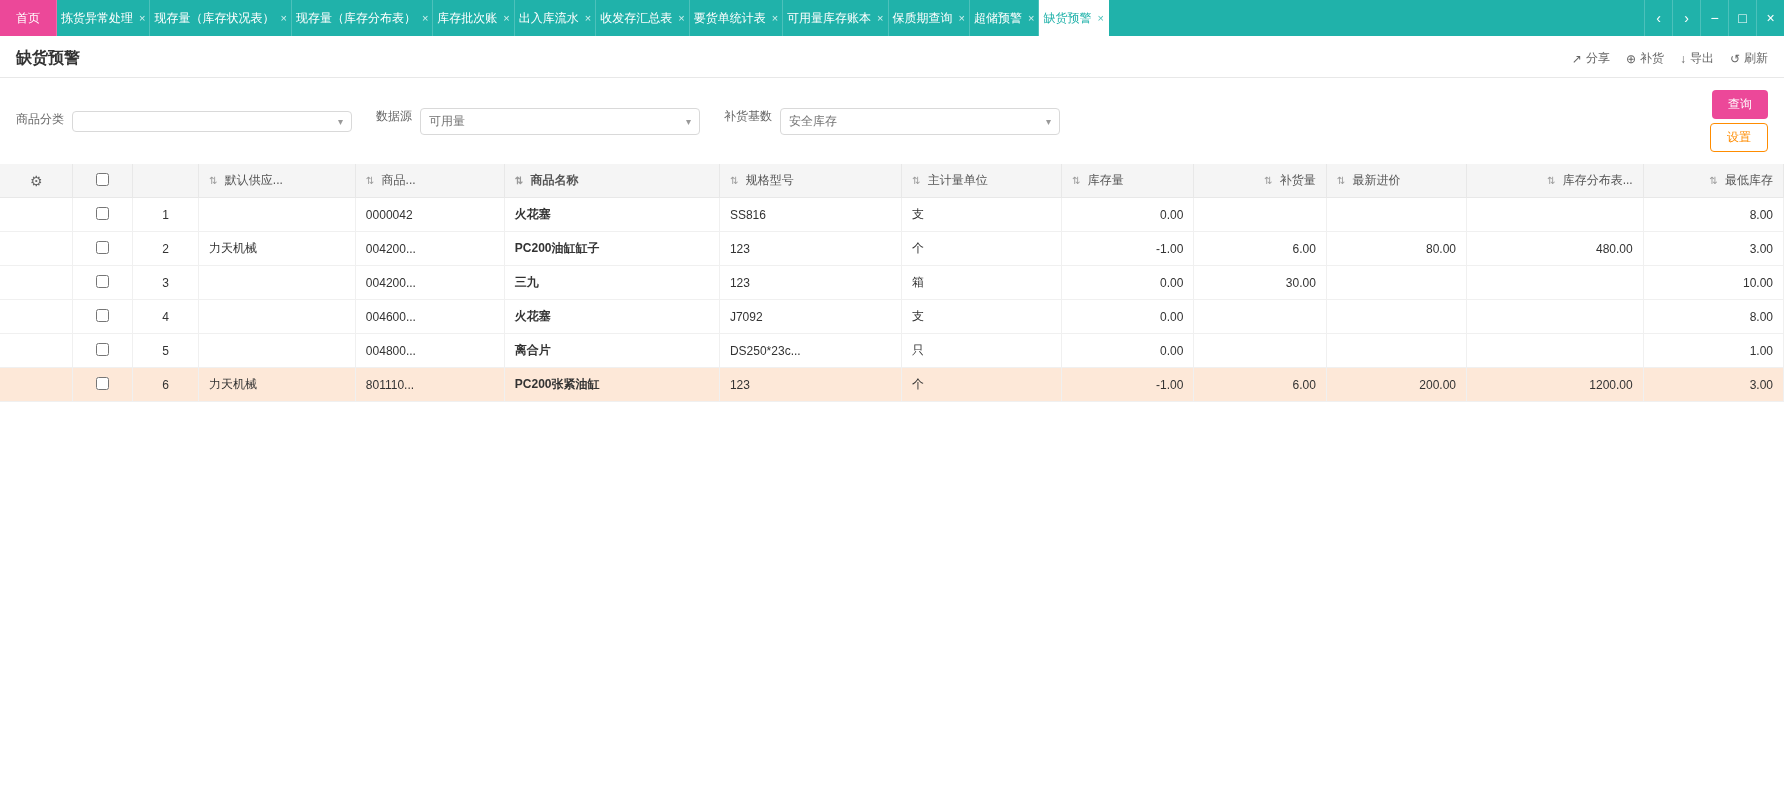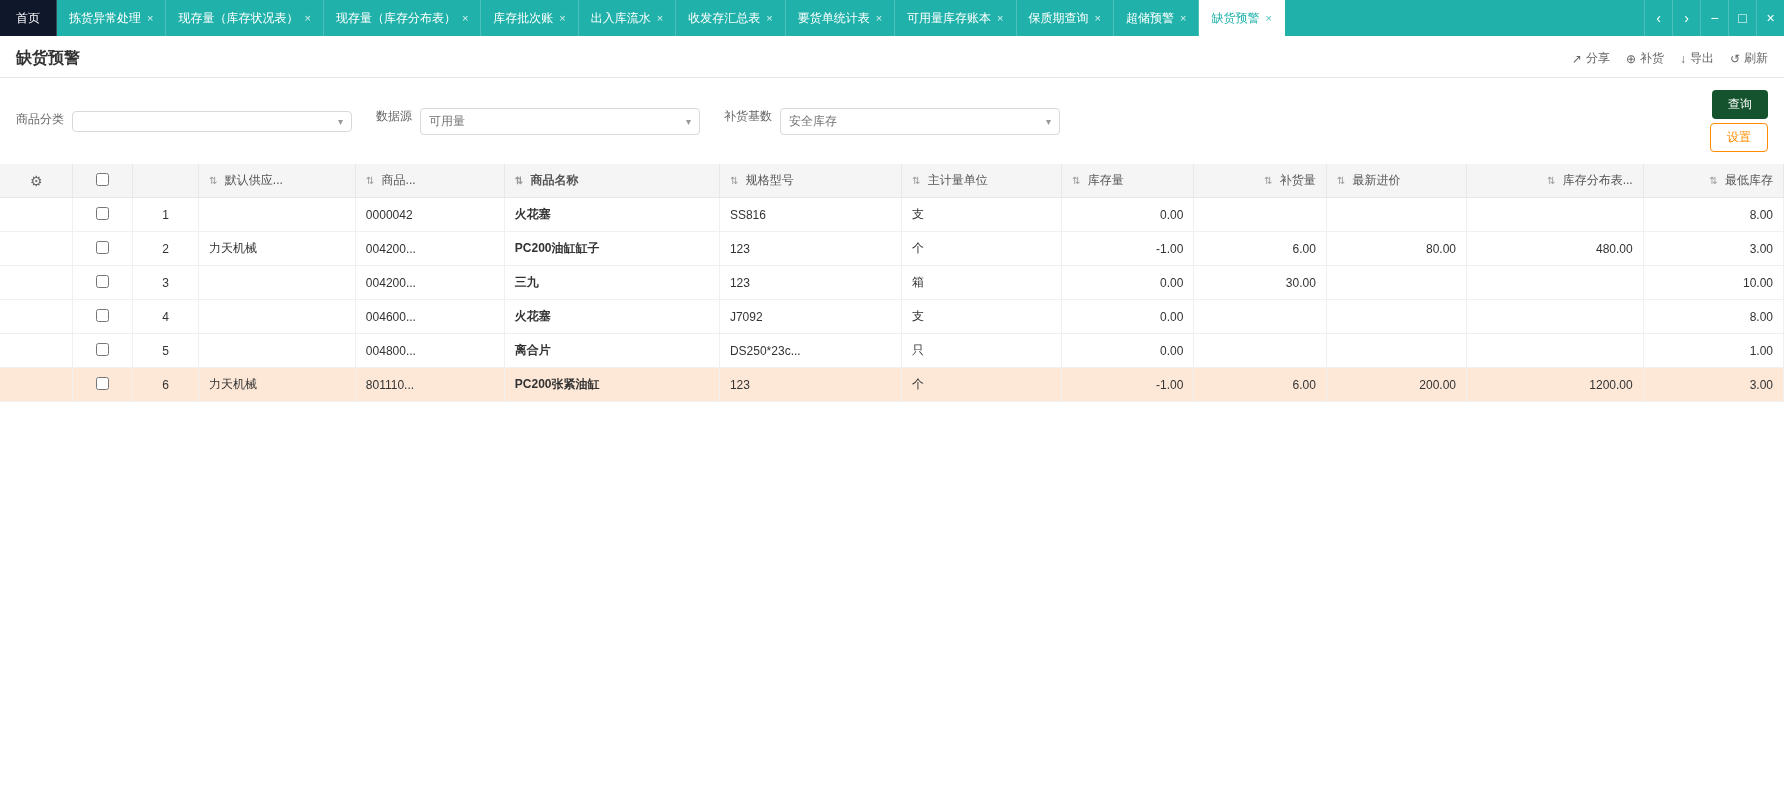--- a/index.html
+++ b/index.html
@@ -10,31 +10,31 @@
       display: flex;
       align-items: center;
       background: #20b2aa;
       height: 36px;
       padding: 0;
       overflow: hidden;
     }
     .tab-item {
       display: flex;
       align-items: center;
-      padding: 0 12px;
+      padding: 0 4px;
       height: 36px;
       color: #fff;
       font-size: 12px;
       cursor: pointer;
       white-space: nowrap;
       border-right: 1px solid rgba(255,255,255,0.2);
       flex-shrink: 0;
     }
     .tab-item.home {
-      background: #0f172a;
+      background: #ec4899;
       padding: 0 16px;
     }
     .tab-item.active {
       background: #fff;
       color: #20b2aa;
     }
     .tab-item .close-btn {
       margin-left: 6px;
       font-size: 11px;
       opacity: 0.8;
@@ -129,21 +129,21 @@
       margin-left: 8px;
     }
     .filter-select-wide {
       min-width: 280px;
     }
     .filter-value {
       color: #737373;
       font-size: 12px;
     }
     .btn-query {
-      background: #14532d;
+      background: #ec4899;
       color: #fff;
       border: none;
       border-radius: 4px;
       padding: 6px 16px;
       cursor: pointer;
       font-size: 12px;
       margin-left: auto;
     }
     .btn-settings {
       background: #fff;

